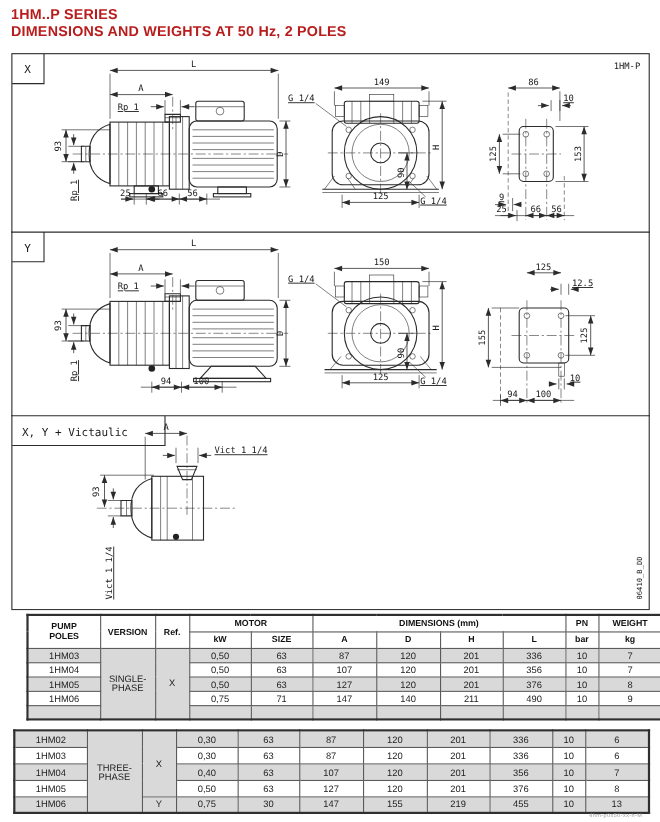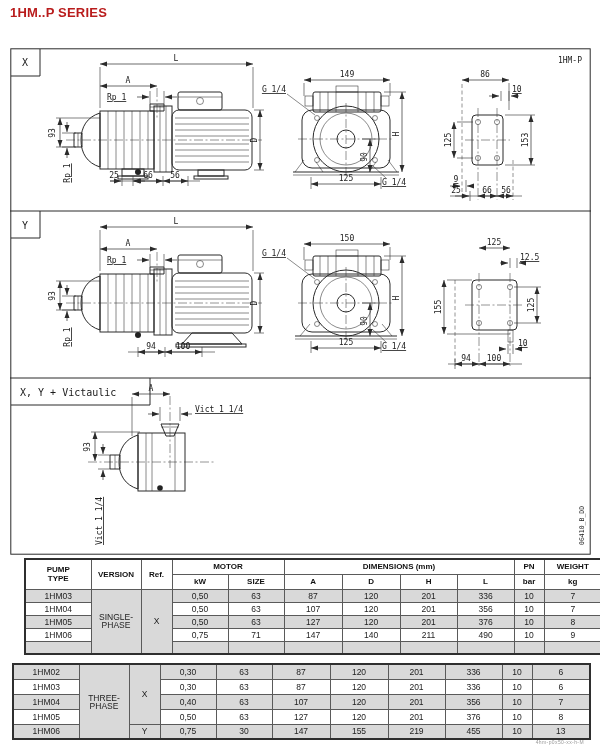--- a/index.html
+++ b/index.html
@@ -31,20 +31,21 @@
   td.gcell{background:#d9d9d9;}
   td.wcell{background:#ffffff;}
   td.vtxt{font-size:7px;line-height:8px;color:#333;}
   .footnote{position:absolute;right:16px;top:739px;font-size:5px;color:#9a9a9a;letter-spacing:.4px;}
 </style>
 </head>
 <body>
 
 <div class="title">
   <div>1HM..P SERIES</div>
+  <div>DIMENSIONS AND WEIGHTS AT 50 Hz, 2 POLES</div>
 </div>
 
 <svg width="581" height="507" viewBox="0 0 581 507">
   <defs>
     <marker id="mE" orient="auto" markerUnits="userSpaceOnUse" markerWidth="9" markerHeight="7" refX="7.6" refY="3.5">
       <path d="M0.6,1 L7.6,3.5 L0.6,6 Z" fill="#2b2b2b"></path>
     </marker>
     <marker id="mS" orient="auto-start-reverse" markerUnits="userSpaceOnUse" markerWidth="9" markerHeight="7" refX="7.6" refY="3.5">
       <path d="M0.6,1 L7.6,3.5 L0.6,6 Z" fill="#2b2b2b"></path>
     </marker>
@@ -388,21 +389,21 @@
       <col style="width:56px">
     <col style="width:58px">
       <col style="width:58px">
       <col style="width:57px">
       <col style="width:57px">
     <col style="width:30px">
       <col style="width:58px">
   </colgroup>
   <thead>
     <tr>
-      <th rowspan="2"><span>PUMP</span><br><span>TYPE</span></th>
+      <th rowspan="2"><span>PUMP</span><br><span>POLES</span></th>
       <th rowspan="2">VERSION</th>
       <th rowspan="2">Ref.</th>
       <th colspan="2">MOTOR</th>
       <th colspan="4">DIMENSIONS (mm)</th>
       <th>PN</th>
       <th>WEIGHT</th>
     </tr>
     <tr>
       <th>kW</th>
       <th>SIZE</th>

